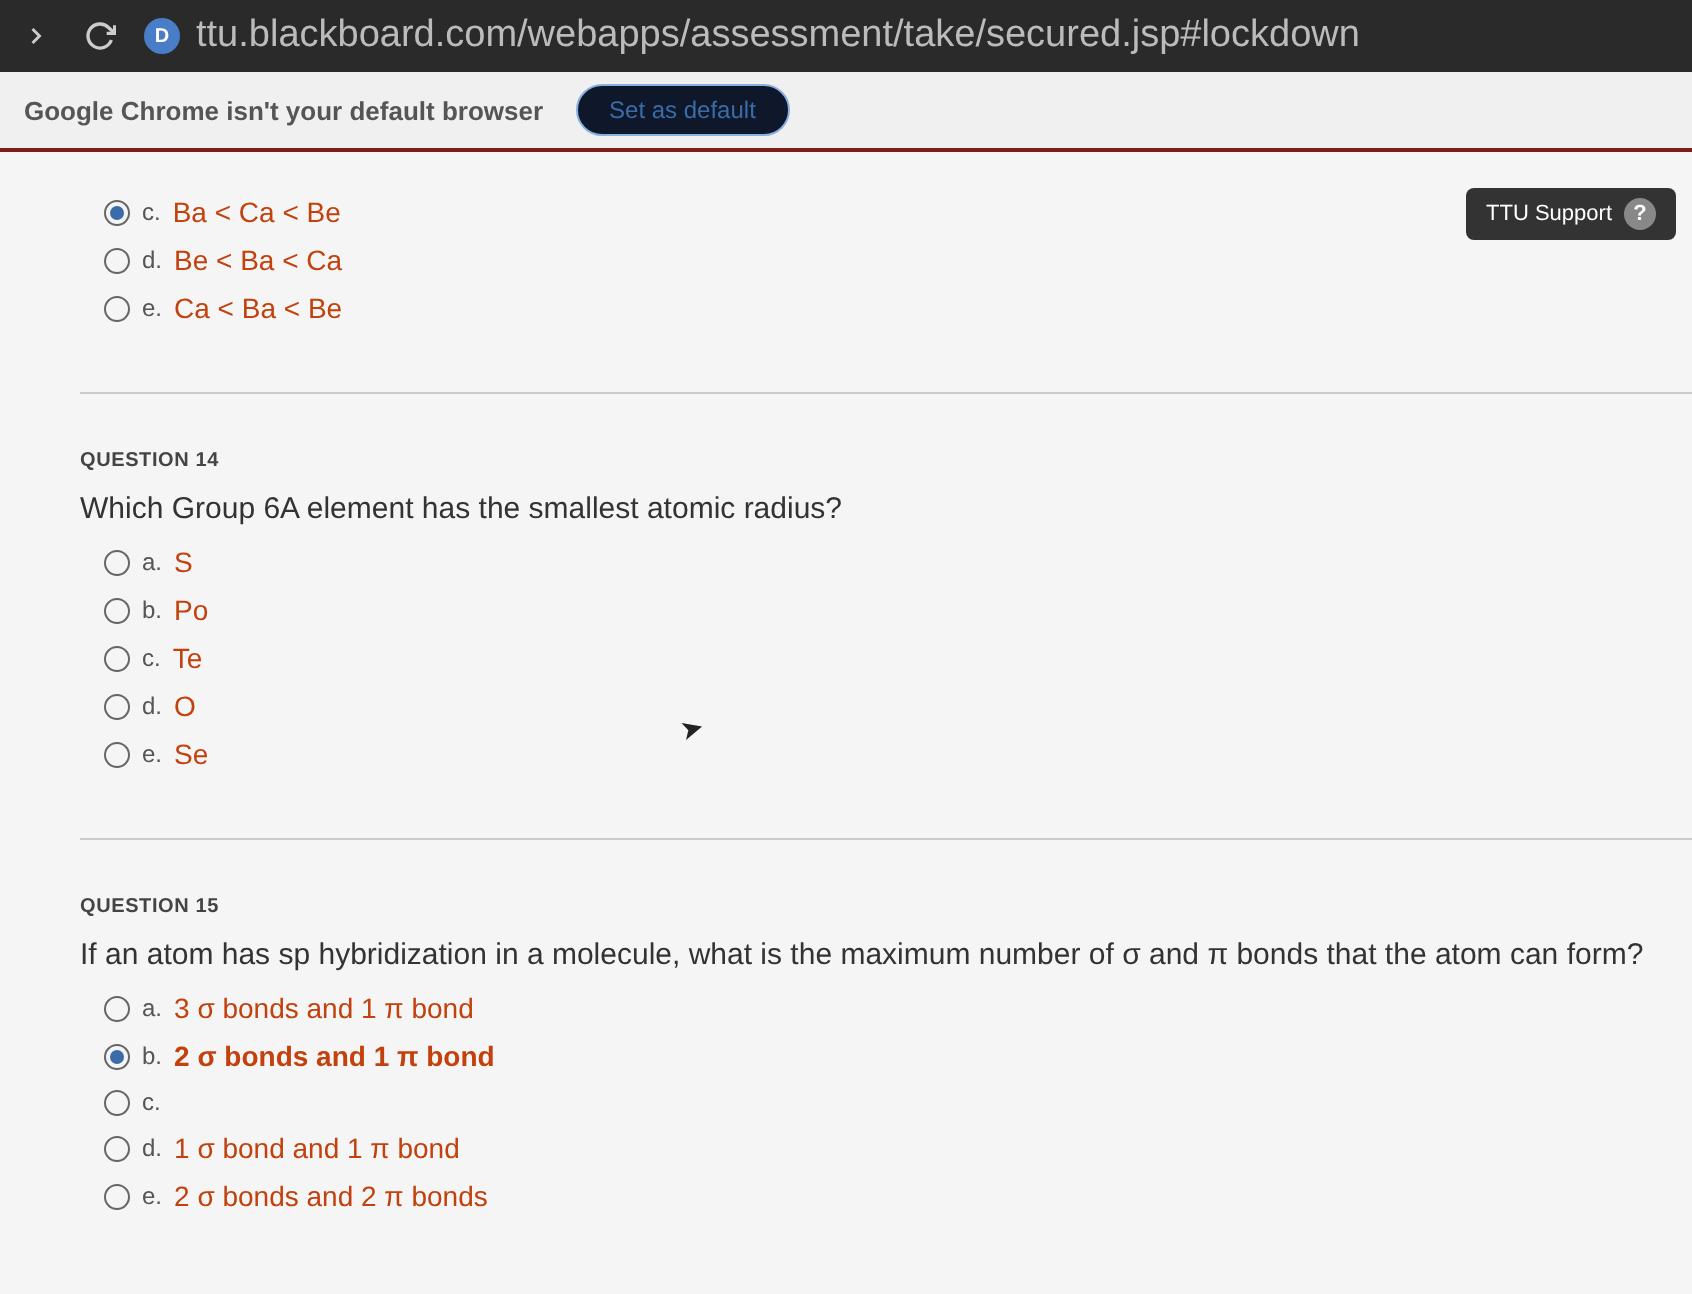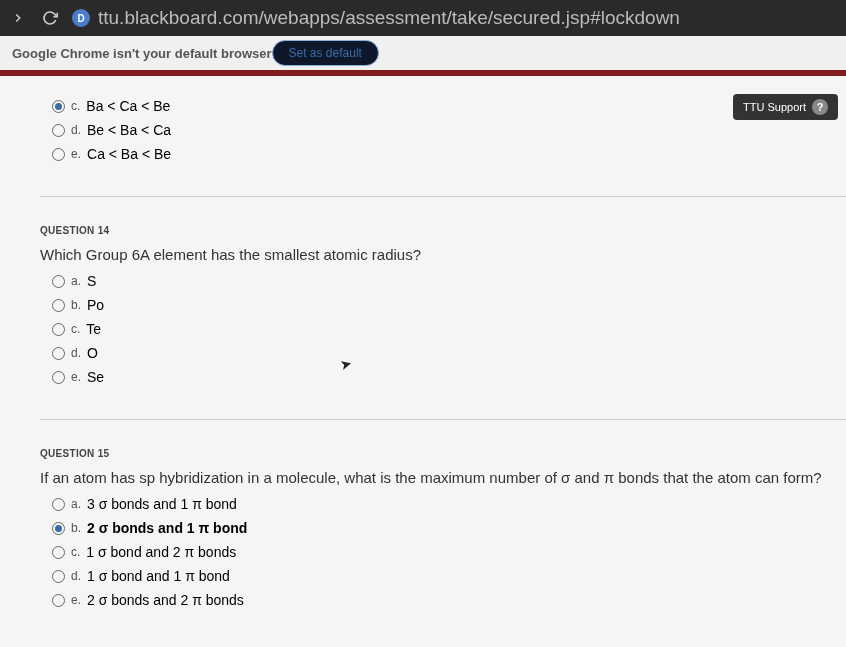--- a/index.html
+++ b/index.html
@@ -49,21 +49,22 @@
     .url-text {
       color: #bbb;
       font-size: 19px;
     }
     .default-browser-bar {
       background: #f0f0f0;
       height: 40px;
       display: flex;
       align-items: center;
       padding: 16px 12px;
-      border-bottom: 6px solid #7f1d1d;
+      gap: 16px;
+      border-bottom: 2px solid #7f1d1d;
     }
     .default-browser-text {
       color: #555;
       font-size: 13px;
       font-weight: 600;
     }
     .set-default-btn {
       background: #0f172a;
       border: 1px solid #8ab0e0;
       color: #3a6ca8;
@@ -150,21 +151,21 @@
       background: #3a6ca8;
       border-radius: 50%;
       display: block;
     }
     .option-letter {
       font-size: 12px;
       color: #555;
     }
     .option-text {
       font-size: 14px;
-      color: #000000;
+      color: #c2410c;
     }
     .option-text.bold { font-weight: 700; }
     .cursor-pointer {
       position: absolute;
       top: 280px;
       left: 340px;
       font-size: 14px;
       color: #222;
       transform: rotate(-15deg);
     }
@@ -270,21 +271,20 @@
           <span class="option-text">3 σ bonds and 1 π bond</span>
         </div>
         <div class="option-row">
           <span class="radio selected"></span>
           <span class="option-letter">b.</span>
           <span class="option-text bold">2 σ bonds and 1 π bond</span>
         </div>
         <div class="option-row">
           <span class="radio"></span>
           <span class="option-letter">c.</span>
-          <span class="option-text">1 σ bond and 2 π bonds</span>
         </div>
         <div class="option-row">
           <span class="radio"></span>
           <span class="option-letter">d.</span>
           <span class="option-text">1 σ bond and 1 π bond</span>
         </div>
         <div class="option-row">
           <span class="radio"></span>
           <span class="option-letter">e.</span>
           <span class="option-text">2 σ bonds and 2 π bonds</span>

